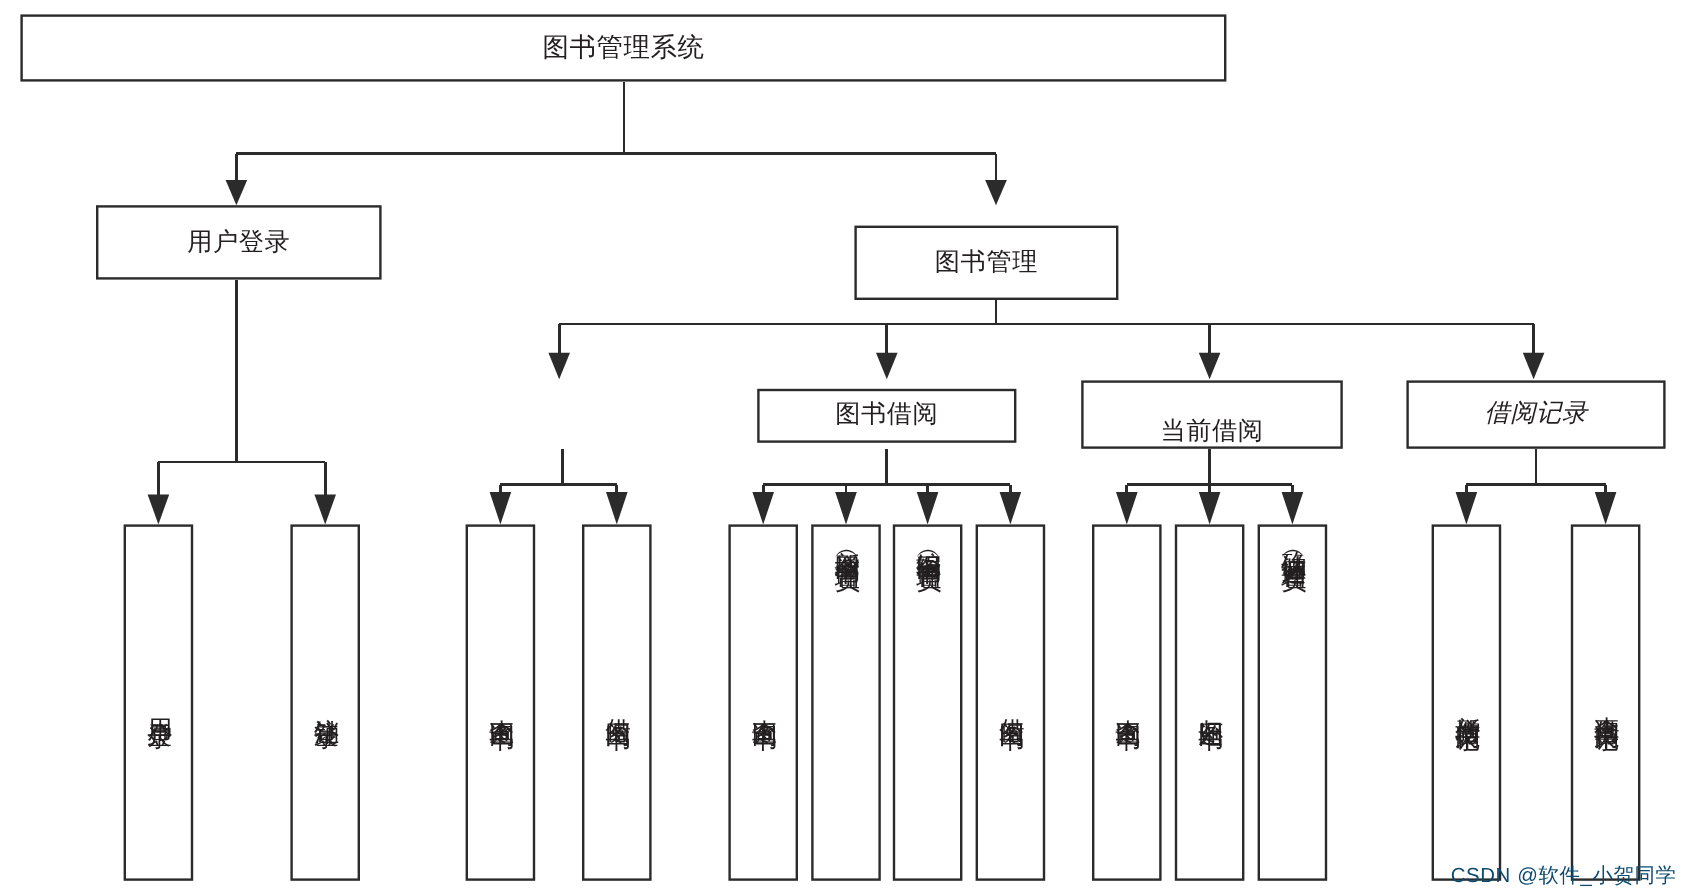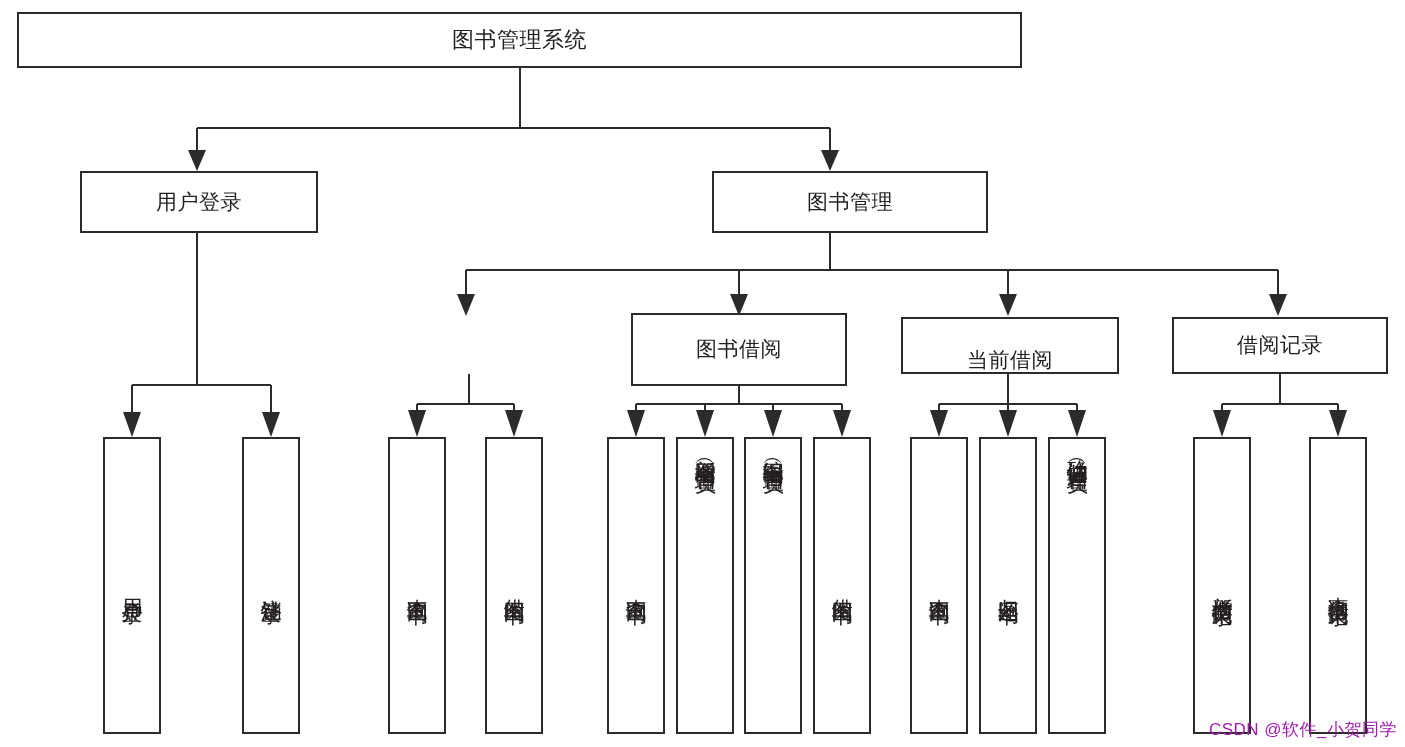--- a/index.html
+++ b/index.html
@@ -80,21 +80,21 @@
     align-items: center;
     padding-top: 0;
   }
 
   
   #watermark {
     position: absolute;
     right: 8px;
     bottom: 6px;
     font-size: 17px;
-    color: #a21caf;
+    color: #0c4a6e;
     letter-spacing: 0.5px;
     white-space: nowrap;
     user-select: none;
   }
 </style>
 </head>
 <body>
 
 <div id="canvas">
 
@@ -161,34 +161,34 @@
   </svg>
 
   <div class="node root" style="left:17px; top:12px; width:1005px; height:56px;">
     <span class="label">图书管理系统</span>
   </div>
 
   <div class="node" style="left:80px; top:171px; width:238px; height:62px;">
     <span class="label">用户登录</span>
   </div>
 
-  <div class="node" style="left:712px; top:171px; width:276px; height:62px;">
+  <div class="node" style="left:712px; top:188px; width:220px; height:62px;">
     <span class="label">图书管理</span>
   </div>
 
 
-  <div class="node" style="left:631px; top:313px; width:216px; height:73px;text-align:right;">
+  <div class="node" style="left:631px; top:324px; width:216px; height:45px;text-align:right;">
     <span class="label">图书借阅</span>
   </div>
 
   <div class="node" style="left:901px; top:317px; width:218px; height:57px;align-items:flex-end;">
     <span class="label">当前借阅</span>
   </div>
 
-  <div class="node" style="left:1172px; top:317px; width:216px; height:57px;">
+  <div class="node" style="left:1172px; top:317px; width:216px; height:57px;font-style:italic;">
     <span class="label">借阅记录</span>
   </div>
 
   <div class="node vertical centered" style="left:103px; top:437px; width:58px; height:297px;">
     <span class="label">用户登录</span>
   </div>
 
   <div class="node vertical centered" style="left:242px; top:437px; width:58px; height:297px;">
     <span class="label">注销登录</span>
   </div>

